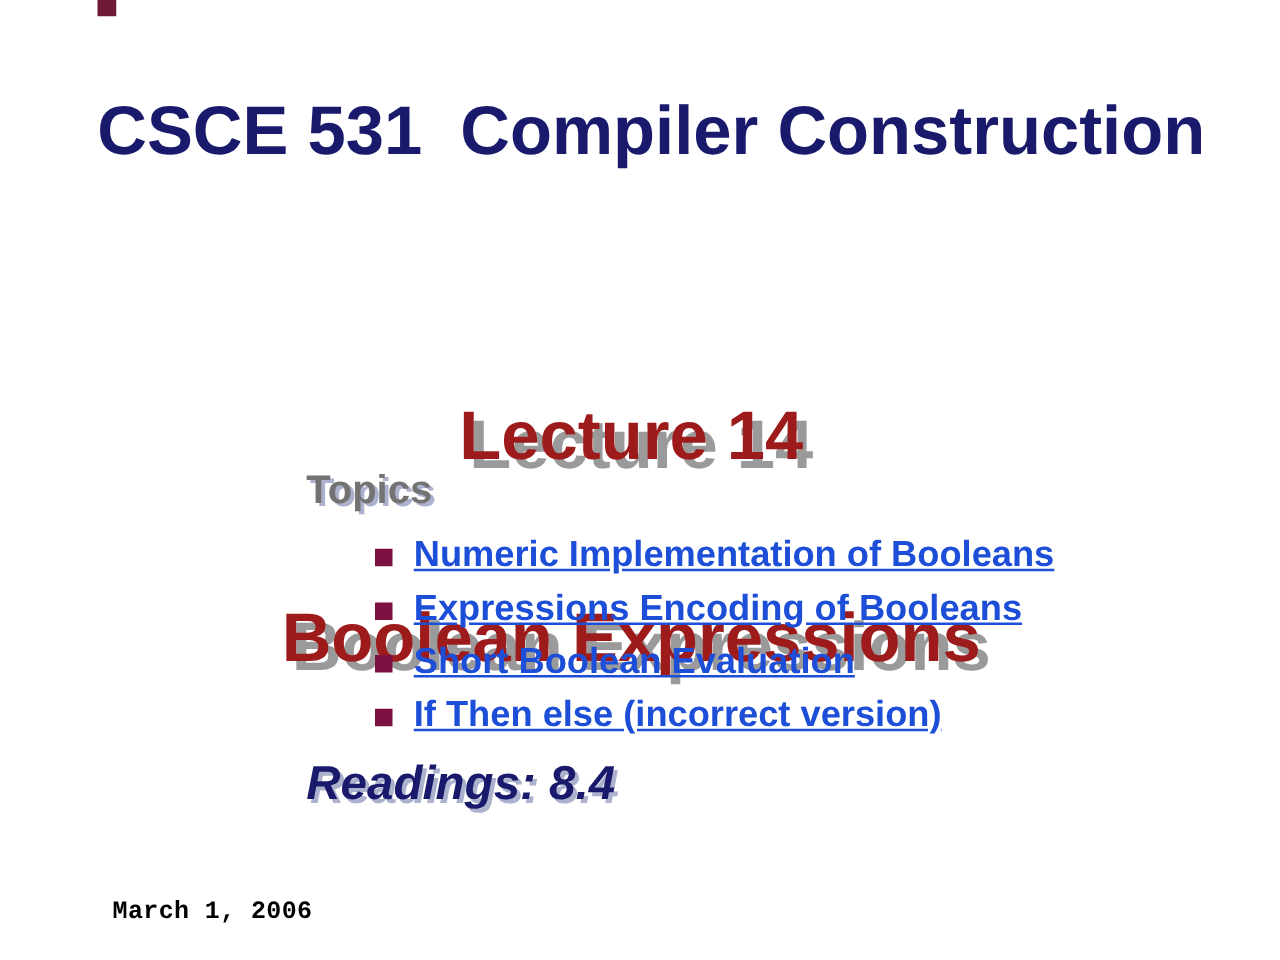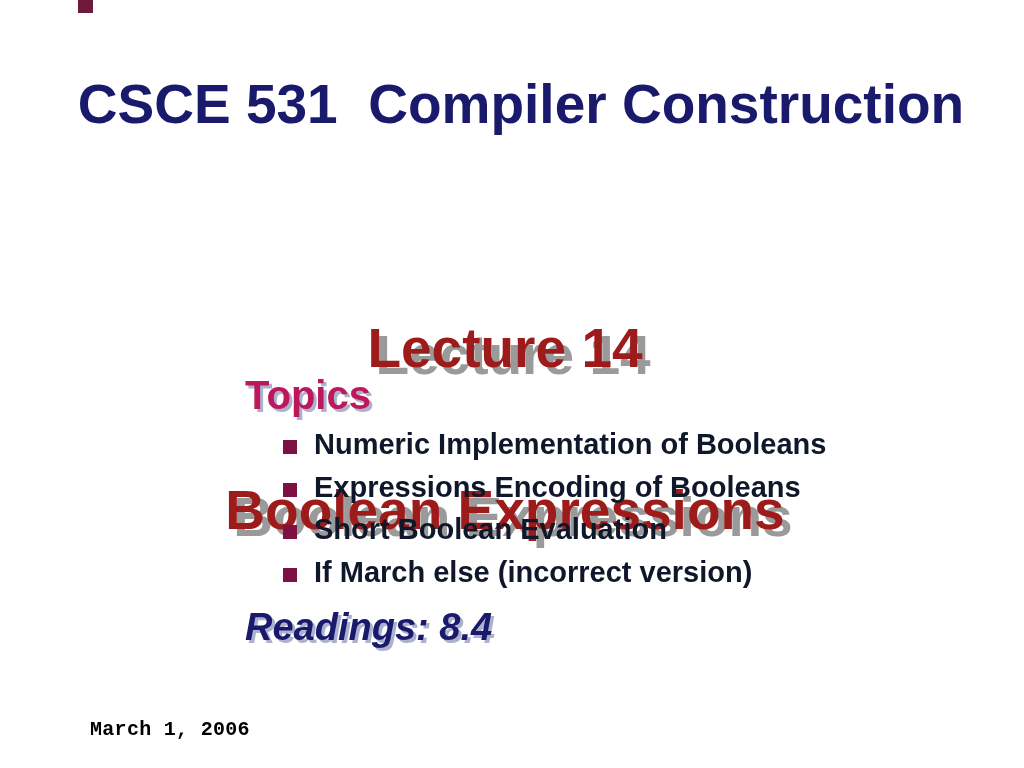--- a/index.html
+++ b/index.html
@@ -23,29 +23,29 @@
   }
   .lecture-title {
     position:absolute; top:213px; left:0; width:100%;
     text-align:center; transform:translateX(-7px);
     font-size:55px; line-height:54px; white-space:pre;
     color:#9e1b1b;
     text-shadow:8px 7px 0 #9a9a9a;
   }
   .topics-heading {
     position:absolute; top:375px; left:245px; margin:0;
-    font-size:40px; line-height:1.0;
-    color:#be185d;
+    font-size:32px; line-height:1.0;
+    color:#737373;
     text-shadow:3px 3px 0 #acb2ce;
     text-align:right;
   }
   .topic-list {
-    position:absolute; top:423px; left:283px; margin:0; padding:0;
+    position:absolute; top:423px; left:300px; margin:0; padding:0;
     list-style:none;
-    font-size:29px; color:#0f172a;
+    font-size:29px; color:#1d4ed8;text-decoration:underline;
   }
   .topic-list li {
     height:42.5px; line-height:42.5px; white-space:nowrap;
   }
   .bullet {
     display:inline-block; width:14px; height:14px;
     background:#7d1143; margin-right:17px; vertical-align:0px;
   }
   .readings {
     position:absolute; top:608px; left:245px;
@@ -81,21 +81,21 @@
     <li>
       <span class="bullet"></span><span>Numeric Implementation of Booleans</span>
     </li>
     <li>
       <span class="bullet"></span><span>Expressions Encoding of Booleans</span>
     </li>
     <li>
       <span class="bullet"></span><span>Short Boolean Evaluation</span>
     </li>
     <li>
-      <span class="bullet"></span><span>If March else (incorrect version)</span>
+      <span class="bullet"></span><span>If Then else (incorrect version)</span>
     </li>
   </ul>
 
   <div class="readings">Readings: 8.4</div>
 
   <div class="footer-date">March 1, 2006</div>
 
 </div>
 
 </body></html>

